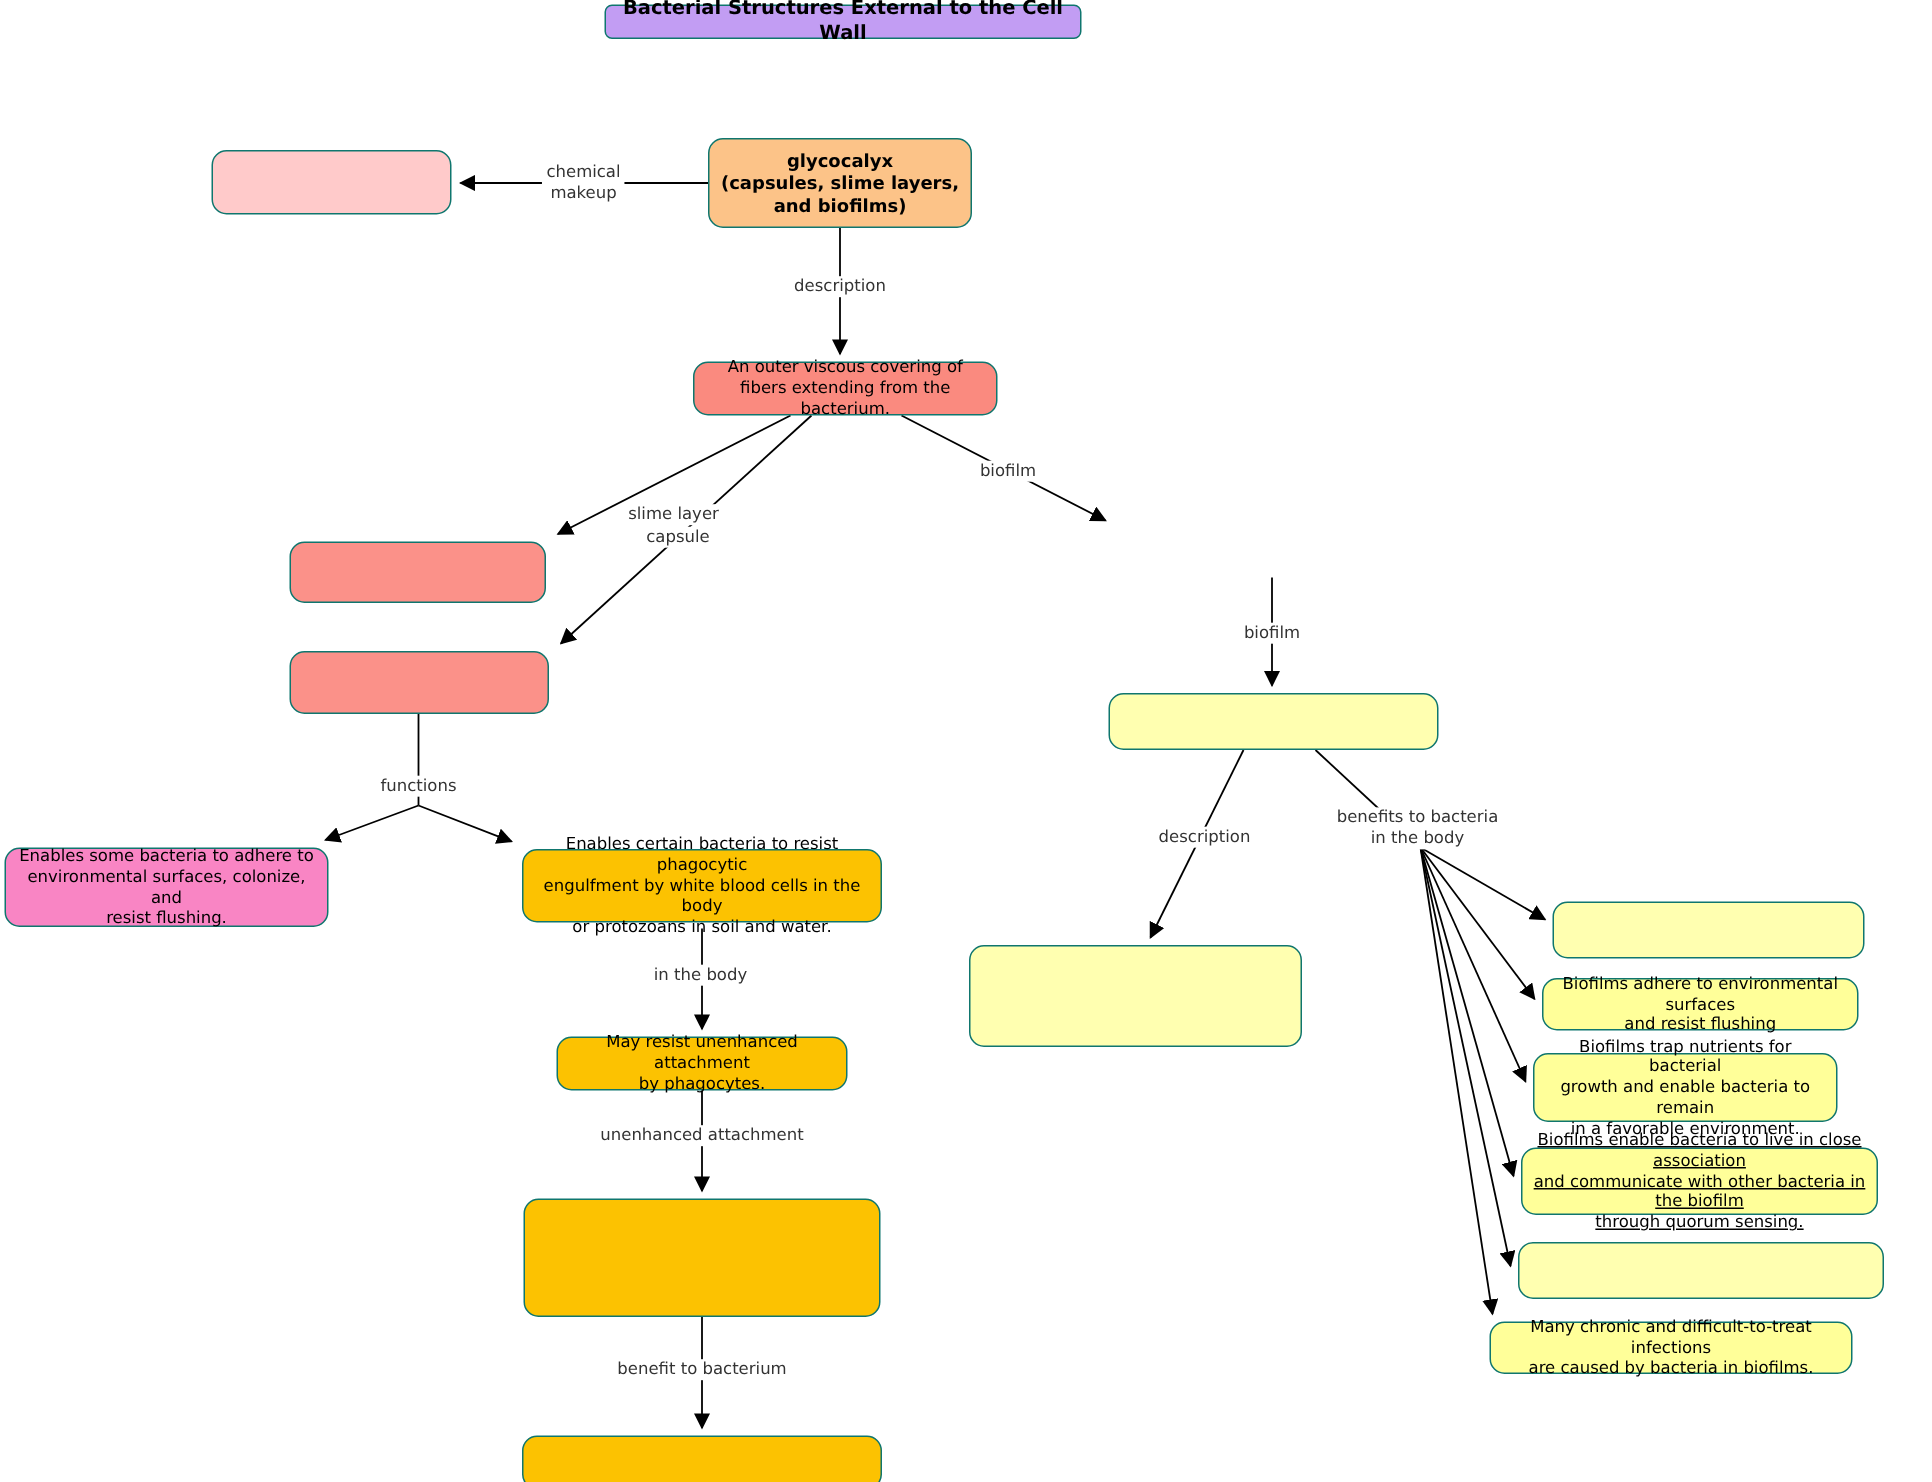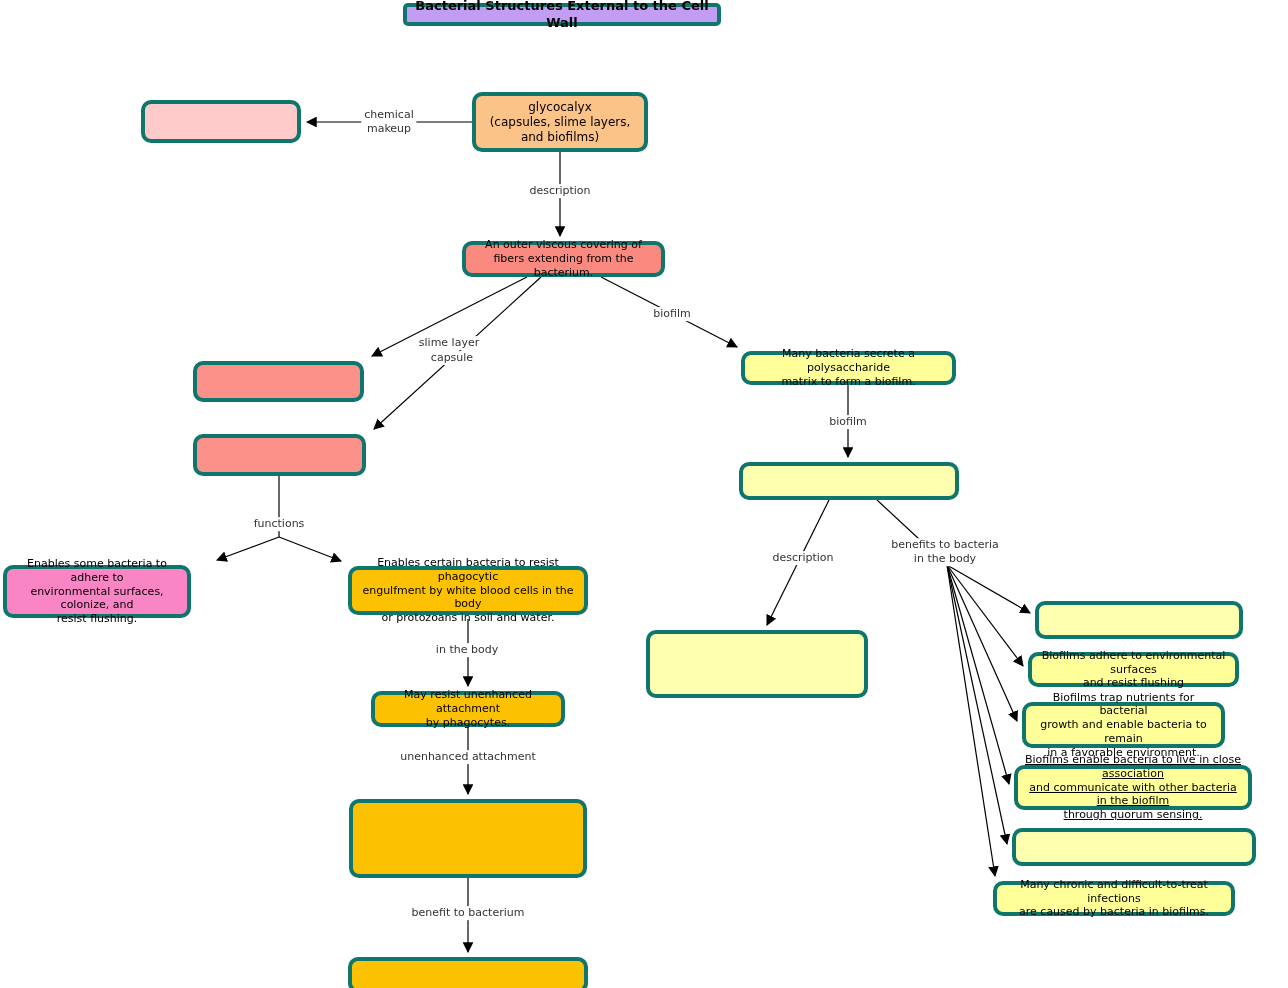--- a/index.html
+++ b/index.html
@@ -7,27 +7,27 @@
     position:relative;
     width:1288px;height:988px;
     background:#ffffff;
     overflow:hidden;
     font-family:"DejaVu Sans","Liberation Sans",sans-serif;
   }
   #wires{position:absolute;left:0;top:0;width:1288px;height:988px;}
   #wires line{stroke:#000;stroke-width:1.2;}
   .node{
     position:absolute;box-sizing:border-box;
-    border:4px solid #0f766e;border-radius:10px;
+    border:1px solid #0f766e;border-radius:10px;
     display:flex;align-items:center;justify-content:center;
     text-align:center;font-size:11px;line-height:1.25;
     white-space:pre-line;padding:2px 5px;color:#000;
   }
   .title-node{border-radius:5px;font-weight:bold;font-size:13px;}
-  .bold-node{font-weight:normal;font-size:12px;}
+  .bold-node{font-weight:bold;font-size:12px;}
   .edge-label{
     position:absolute;transform:translate(-50%,-50%);
     font-size:11px;color:#333;background:#fff;
     padding:0 3px;text-align:center;white-space:pre-line;line-height:1.25;
   }
 </style>
 </head>
 <body>
 
 <div id="canvas">
@@ -68,26 +68,24 @@
 (capsules, slime layers,
 and biofilms)</div>
 
   <div class="node" style="left: 462px; top: 241px; width: 203px; height: 36px; background-color: rgb(250, 138, 127);">An outer viscous covering of
 fibers extending from the bacterium.</div>
 
   <div class="node" style="left: 193px; top: 361px; width: 171px; height: 41px; background-color: rgb(251, 145, 137);"></div>
 
   <div class="node" style="left: 193px; top: 434px; width: 173px; height: 42px; background-color: rgb(251, 145, 137);"></div>
 
-  <div class="node" style="left: 741px; top: 351px; width: 215px; height: 34px; background-color: rgb(255, 255, 153);">Many bacteria secrete a polysaccharide
-matrix to form a biofilm.</div>
 
   <div class="node" style="left: 739px; top: 462px; width: 220px; height: 38px; background-color: rgb(255, 255, 176);"></div>
 
-  <div class="node" style="left: 3px; top: 565px; width: 188px; height: 53px; background-color: rgb(249, 133, 196);">Enables some bacteria to adhere to
+  <div class="node" style="left: 3px; top: 565px; width: 216px; height: 53px; background-color: rgb(249, 133, 196);">Enables some bacteria to adhere to
 environmental surfaces, colonize, and
 resist flushing.</div>
 
   <div class="node" style="left: 348px; top: 566px; width: 240px; height: 49px; background-color: rgb(252, 194, 1);">Enables certain bacteria to resist phagocytic
 engulfment by white blood cells in the body
 or protozoans in soil and water.</div>
 
   <div class="node" style="left: 371px; top: 691px; width: 194px; height: 36px; background-color: rgb(252, 194, 1);">May resist unenhanced attachment
 by phagocytes.</div>
 

